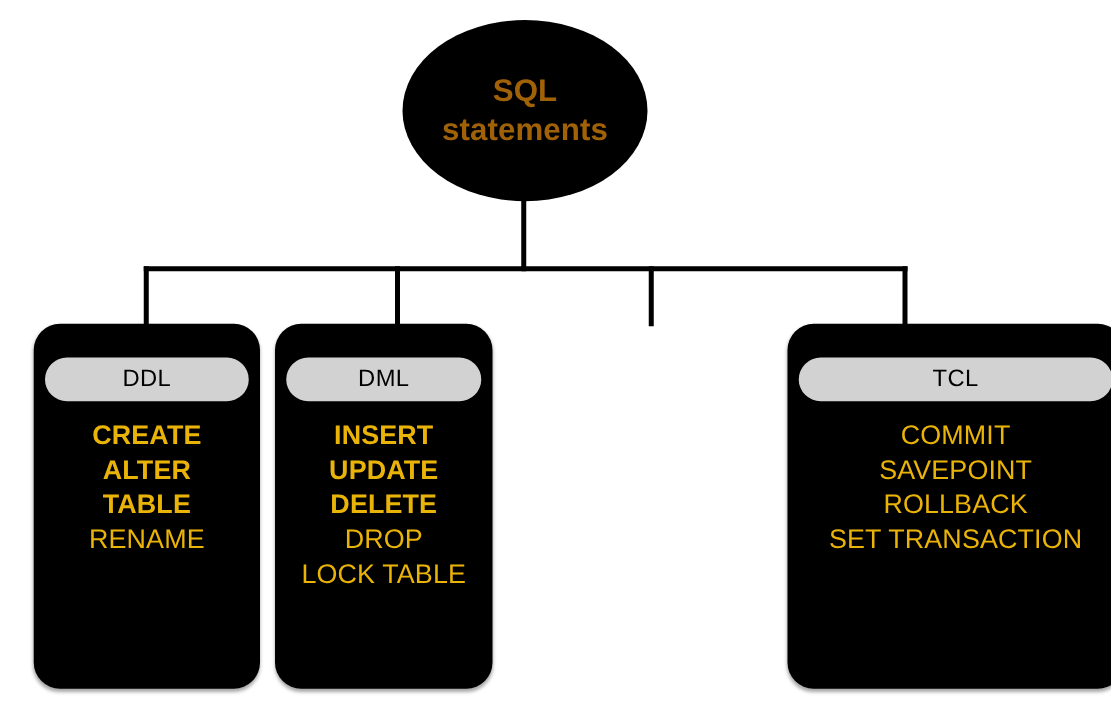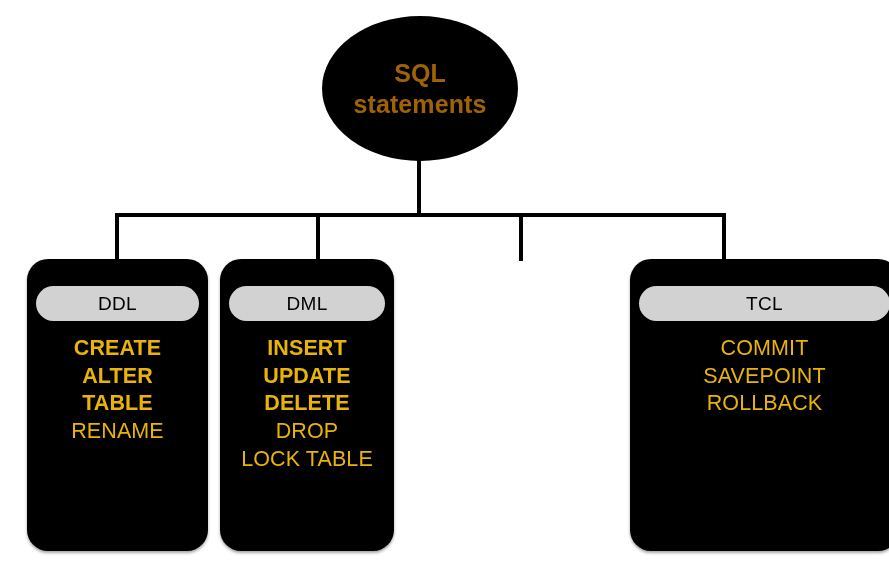--- a/index.html
+++ b/index.html
@@ -132,16 +132,17 @@
     </div>
   </div>
 
 
   <div class="cat-box box-tcl">
     <div class="cat-header">TCL</div>
     <div class="cat-items">
       <span class="item-normal">COMMIT</span>
       <span class="item-normal">SAVEPOINT</span>
       <span class="item-normal">ROLLBACK</span>
+      <span class="item-normal">SET TRANSACTION</span>
     </div>
   </div>
 
 </div>
 
 </body></html>

